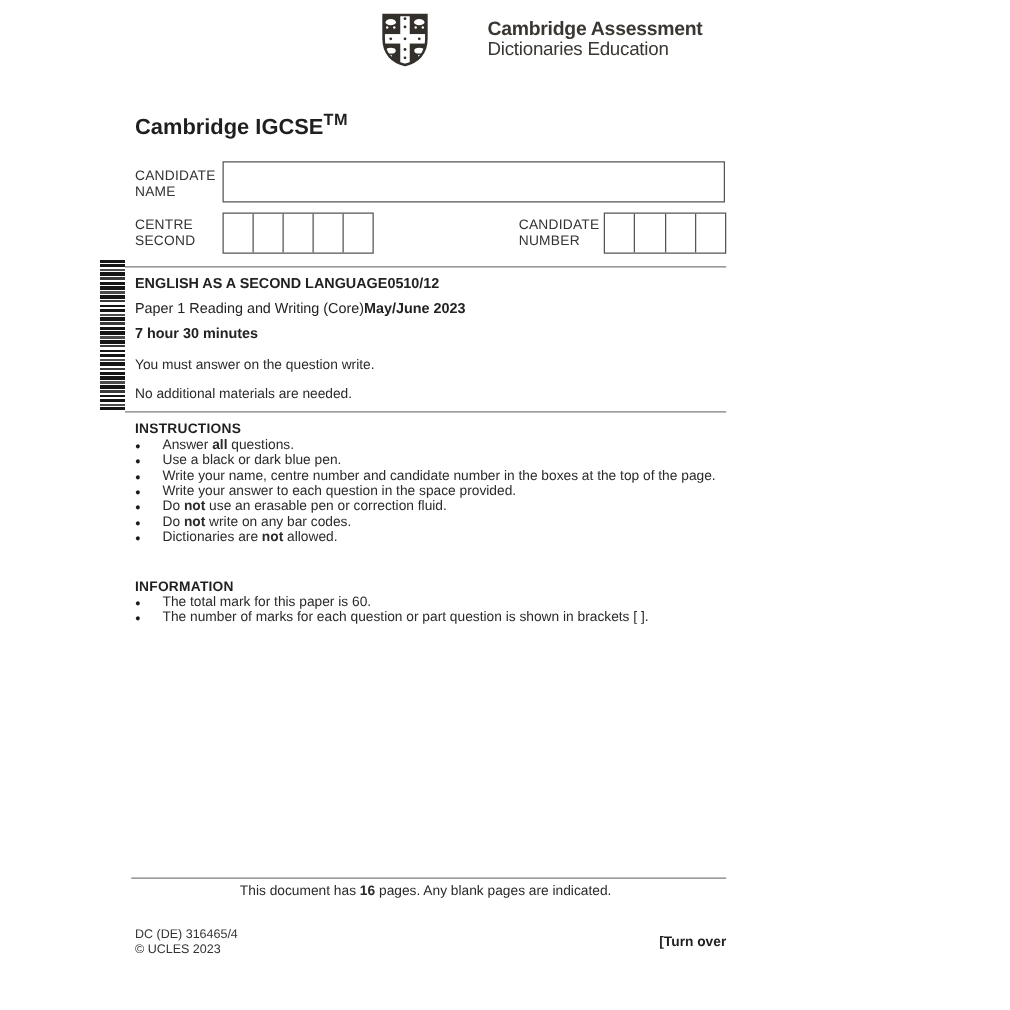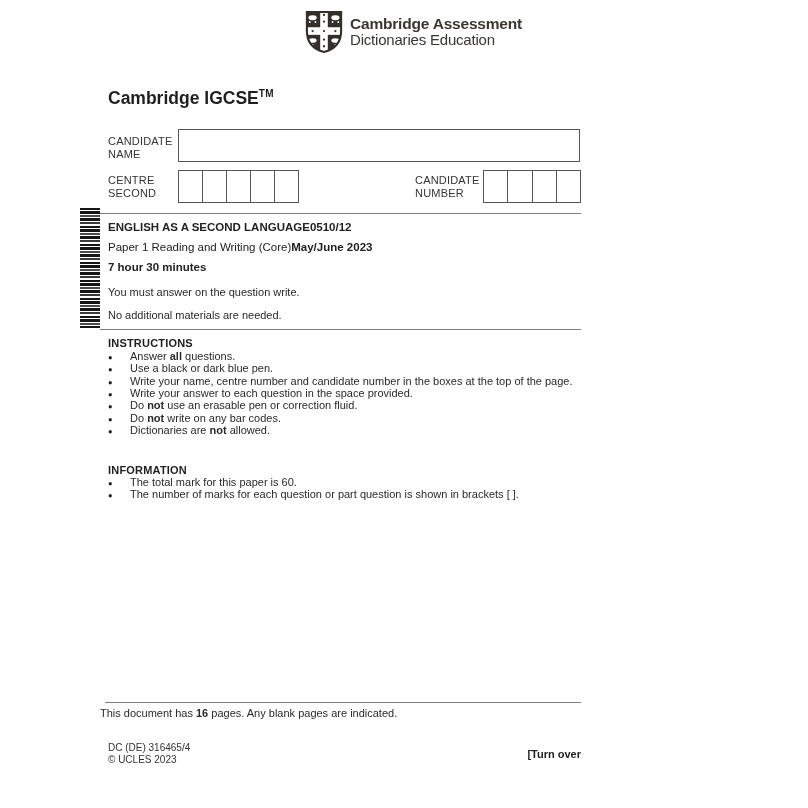--- a/index.html
+++ b/index.html
@@ -3,26 +3,26 @@
 <meta charset="utf-8">
 <style>
   * { margin:0; padding:0; box-sizing:border-box; }
   html,body { background:#fff; }
   .page {
     position:relative; width:808px; height:808px; background:#ffffff;
     font-family:"Liberation Sans", sans-serif; color:#222; overflow:hidden;
   }
   
   .logo { position:absolute; top:10px; left:305px; display:flex; align-items:center; gap:7px; }
-  .logo-text { line-height:1.12; color:#3a3632; }
+  .logo-text { line-height:1.12; color:#3a3632;margin-left:40px; }
   .logo-line1 { font-size:15.5px; font-weight:bold; letter-spacing:-0.2px; }
   .logo-line2 { font-size:15px; letter-spacing:-0.2px; }
   
   .doc-title { position:absolute; left:108px; top:88px; font-size:17.5px; font-weight:bold; color:#1f1f1f; }
-  .doc-title sup { font-size:10px; font-weight:bold; vertical-align:super; letter-spacing:0.5px; }
+  .doc-title sup { font-size:13px; font-weight:bold; vertical-align:super; letter-spacing:0.5px; }
   
   .field-label { position:absolute; font-size:11px; color:#333; line-height:1.2; letter-spacing:0.2px; }
   .name-box { position:absolute; left:178px; top:129px; width:402px; height:33px; border:1px solid #555; background:#fff; }
   .cell-row { position:absolute; top:170px; height:33px; border:1px solid #555; display:flex; background:#fff; }
   .cell-row .cell { flex:1; border-left:1px solid #555; }
   .cell-row .cell:first-child { border-left:none; }
   .centre-cells { left:178px; width:121px; }
   .candidate-cells { left:483px; width:98px; }
   
   .rule { position:absolute; left:100px; width:481px; height:1px; background:#7d7d7d; }
@@ -37,21 +37,21 @@
   .bullet-glyph { width:22px; flex:0 0 22px; font-size:7.5px; color:#1a1a1a; }
   .seg-b { font-weight:bold; }
   
   .barcode { position:absolute; left:80px; top:208px; width:20px; height:120px;
     background:repeating-linear-gradient(to bottom,
       #161616 0 2px, #fff 2px 3px, #161616 3px 6px, #fff 6px 7px,
       #4c4c4c 7px 9px, #fff 9px 10px, #161616 10px 13px, #fff 13px 14px,
       #3a3a3a 14px 16px, #fff 16px 18px);
   }
   
-  .doc-note { position:absolute; left:100px; top:707px; width:481px; text-align:left; font-size:11px; color:#2a2a2a; }
+  .doc-note { position:absolute; left:100px; top:707px; width:481px; text-align:center; font-size:11px; color:#2a2a2a; }
   .footer-code { position:absolute; left:108px; top:742px; font-size:10px; color:#333; line-height:1.15; }
   .turn-over { position:absolute; right:227px; top:748px; font-size:11px; font-weight:bold; color:#1f1f1f; }
 </style>
 </head>
 <body>
 
 <div class="page">
 
   <div class="logo">
     <svg width="38" height="44" viewBox="0 0 40 46">

